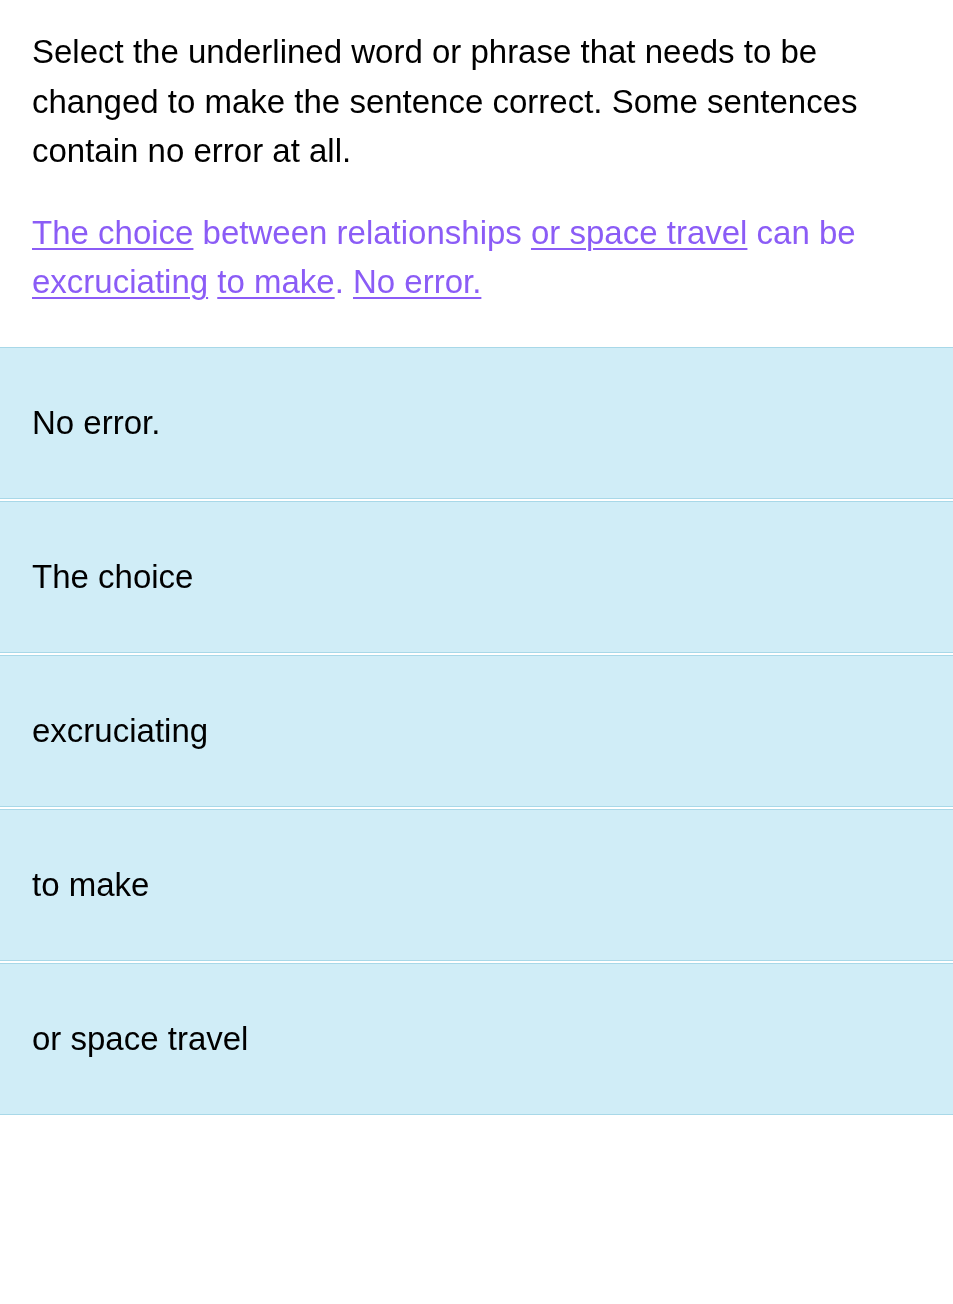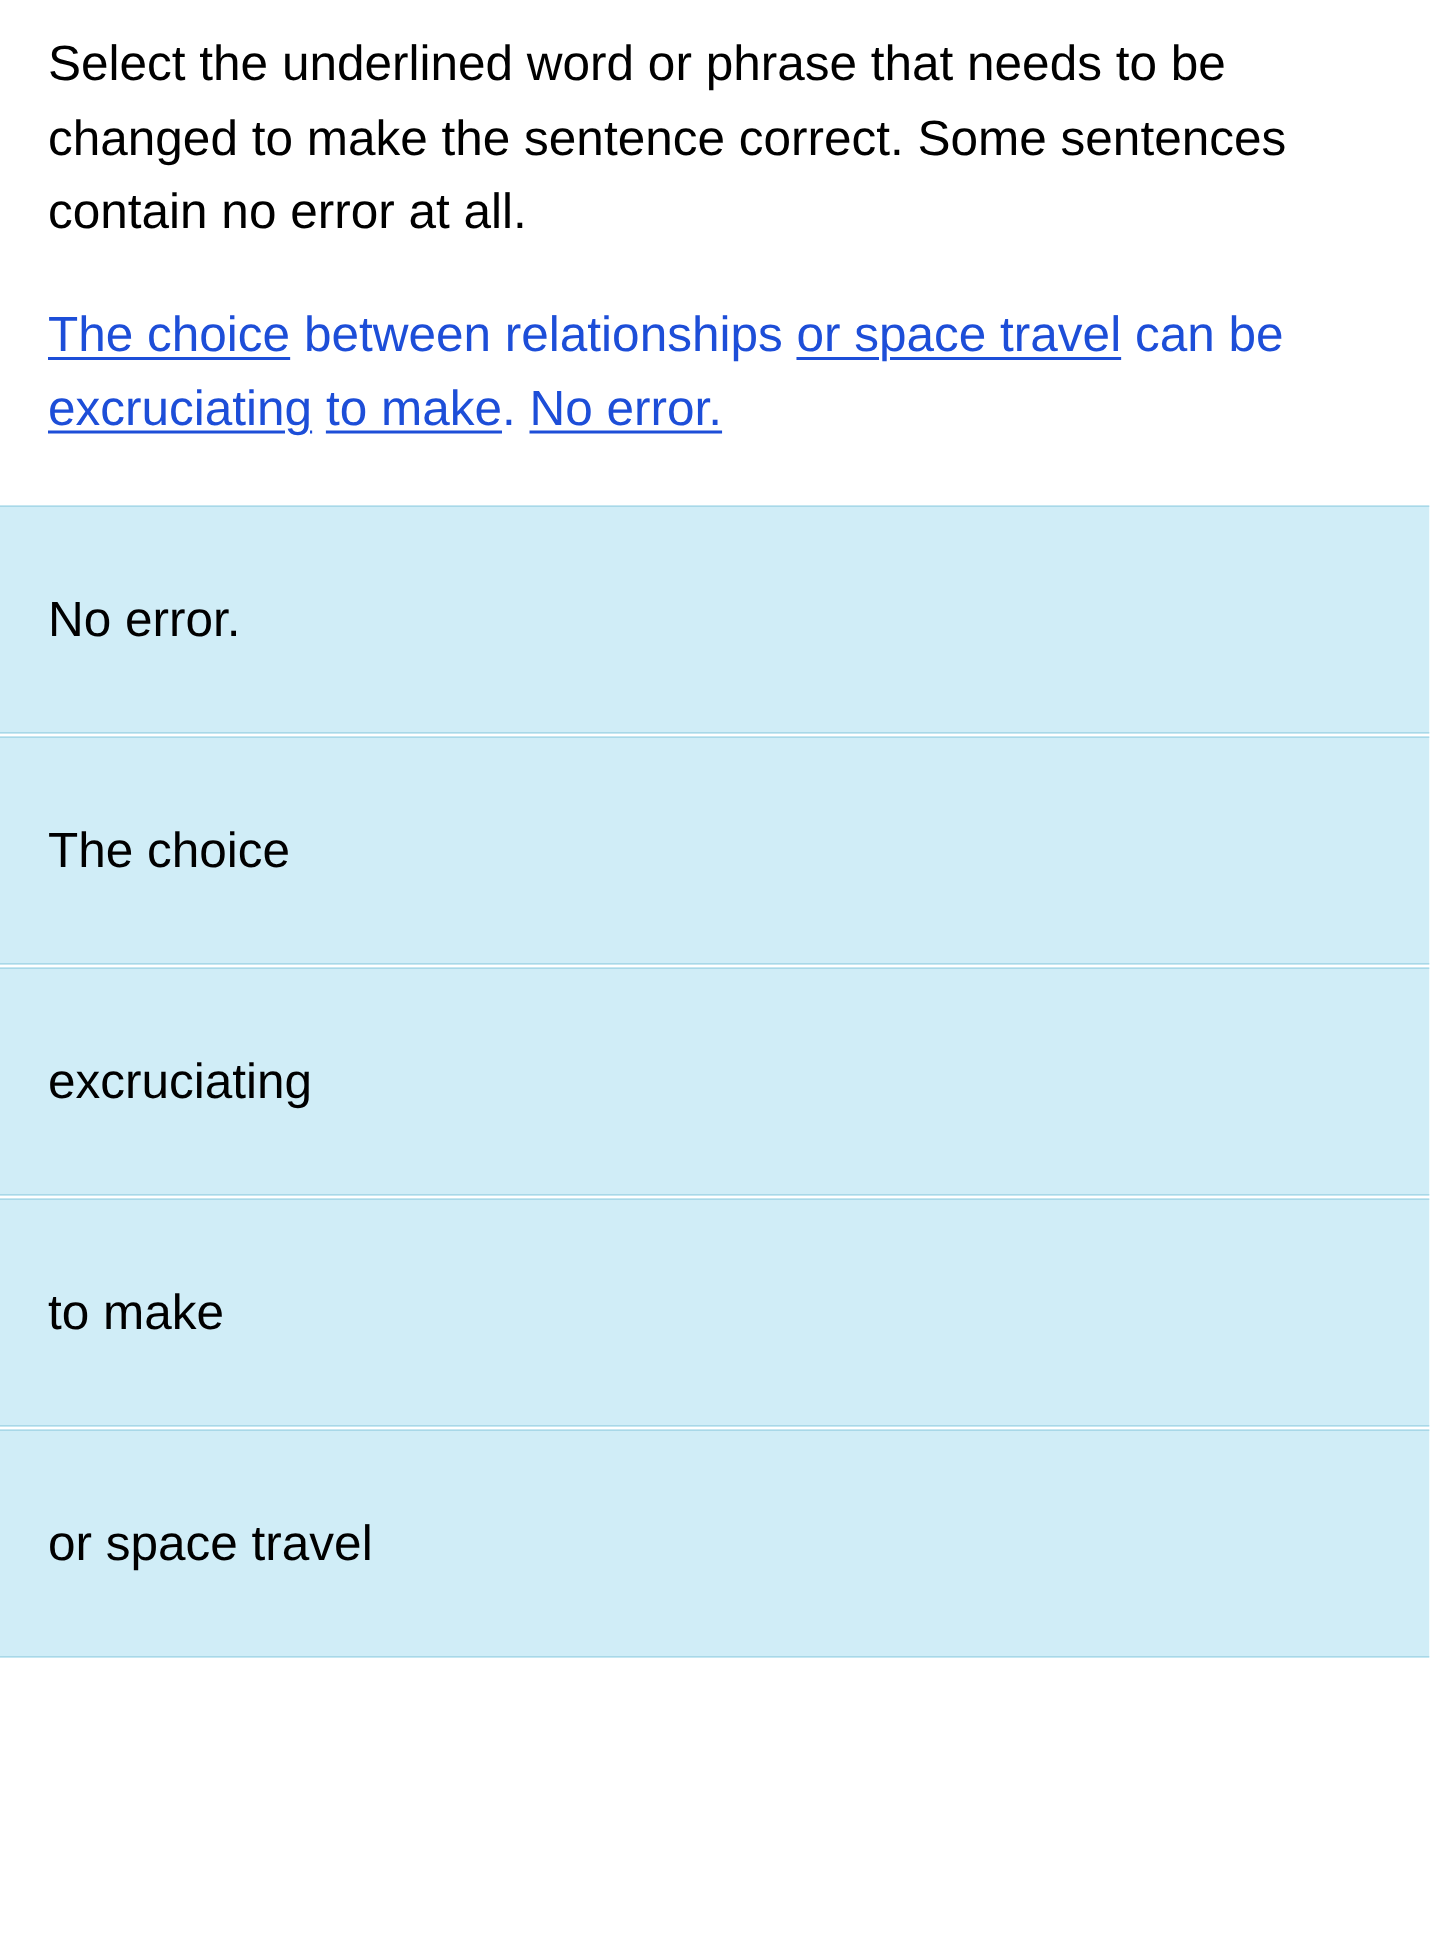--- a/index.html
+++ b/index.html
@@ -6,32 +6,32 @@
       margin: 0;
       padding: 0;
       box-sizing: border-box;
     }
     body {
       font-family: Arial, Helvetica, sans-serif;
       background: #ffffff;
       width: 953px;
     }
     .question-container {
-      padding: 17px 32px 40px 32px;
+      padding: 27px 32px 40px 32px;
     }
     .instructions {
       font-size: 33px;
       line-height: 1.5;
       color: #000;
       margin-bottom: 32px;
     }
     .sentence {
       font-size: 33px;
       line-height: 1.5;
-      color: #1d4ed8;
+      color: #8b5cf6;
     }
     .underlined {
       text-decoration: underline;
       text-decoration-thickness: 2px;
       text-underline-offset: 4px;
     }
     .options-container {
       width: 100%;
     }
     .option {

